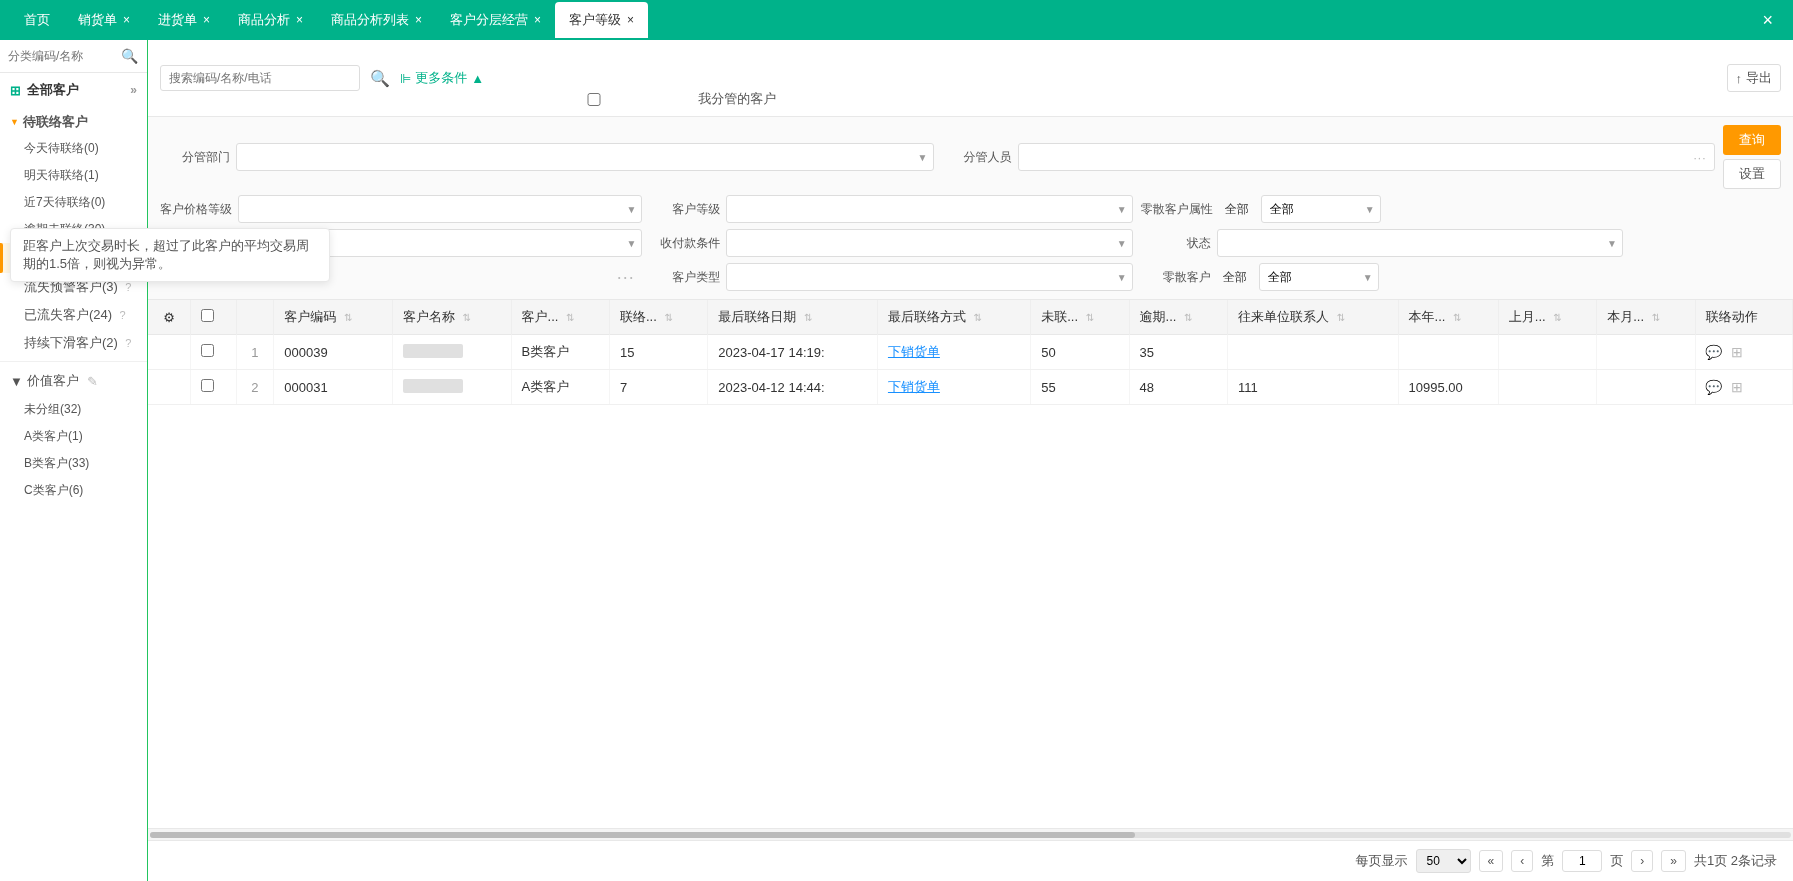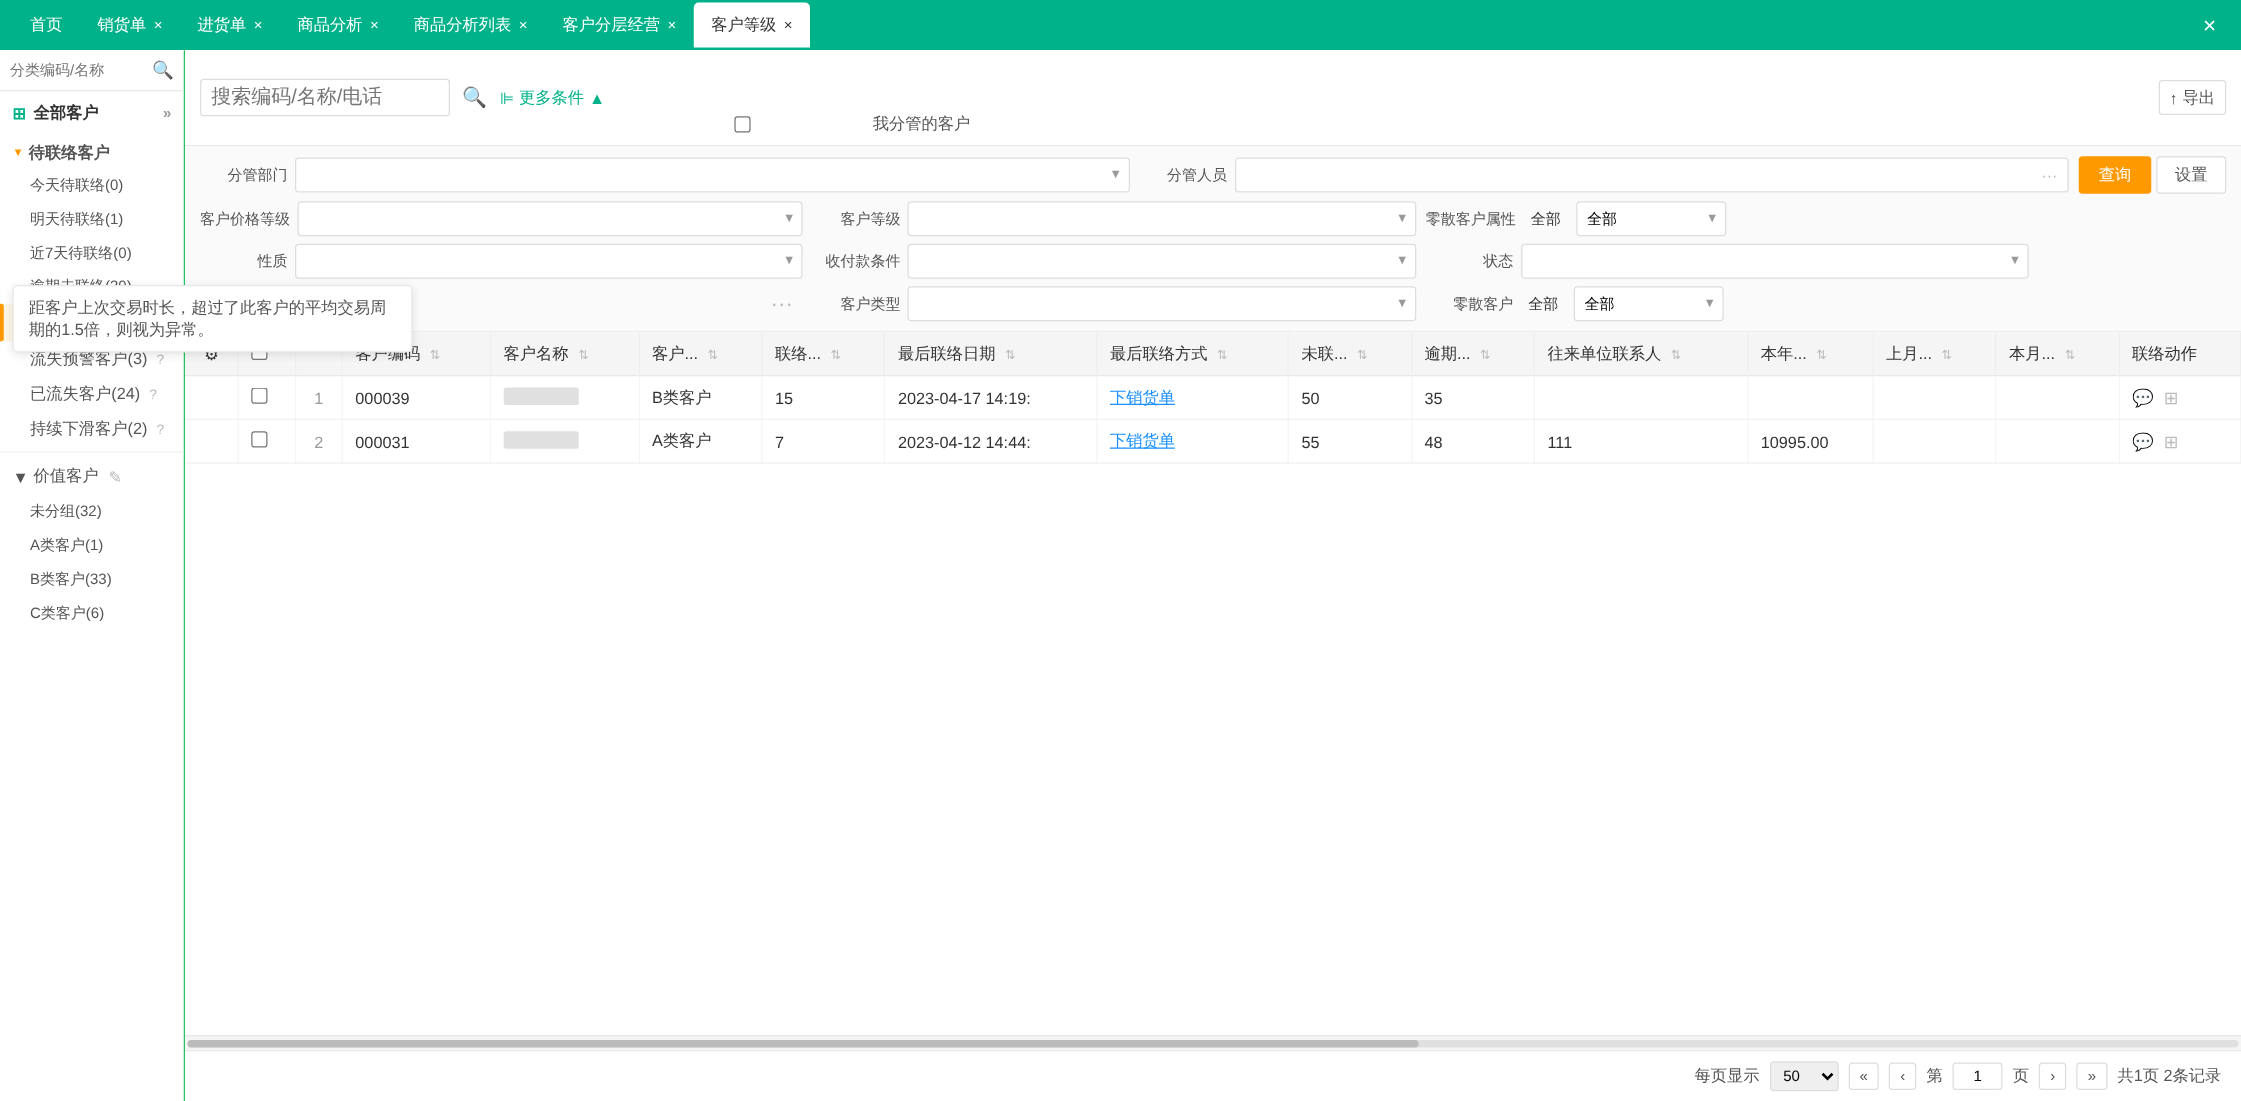--- a/index.html
+++ b/index.html
@@ -108,21 +108,21 @@
       padding: 8px 12px;
       border-bottom: 1px solid #e8e8e8;
       display: flex;
       align-items: center;
       gap: 10px;
     }
     .filter-bar input {
       border: 1px solid #ddd;
       border-radius: 3px;
       padding: 5px 8px;
-      font-size: 16px;
+      font-size: 12px;
       width: 200px;
       outline: none;
     }
     .filter-bar .search-btn { color: #00b28a; cursor: pointer; font-size: 16px; }
     .more-conditions {
       display: flex;
       align-items: center;
       gap: 4px;
       color: #00b28a;
       cursor: pointer;
@@ -484,21 +484,21 @@
               <select><option></option></select>
               <span class="chevron">▼</span>
             </div>
           </div>
           <div class="filter-item">
             <span class="filter-label">分管人员</span>
             <div style="flex:1; border:1px solid #ddd; border-radius:3px; padding:4px 8px; font-size:12px; height:28px; background:white; display:flex; align-items:center; justify-content:flex-end; cursor:pointer;">
               <span style="color:#bbb;">···</span>
             </div>
           </div>
-          <div style="display:flex; flex-direction:row; gap:4px;">
+          <div style="display:flex; flex-direction:column; gap:4px;">
             <button class="btn-query">查询</button>
             <button class="btn-settings">设置</button>
           </div>
         </div>
 
         <div class="filter-row">
           <div class="filter-item">
             <span class="filter-label">客户价格等级</span>
             <div class="filter-select-wrap">
               <select><option></option></select>

